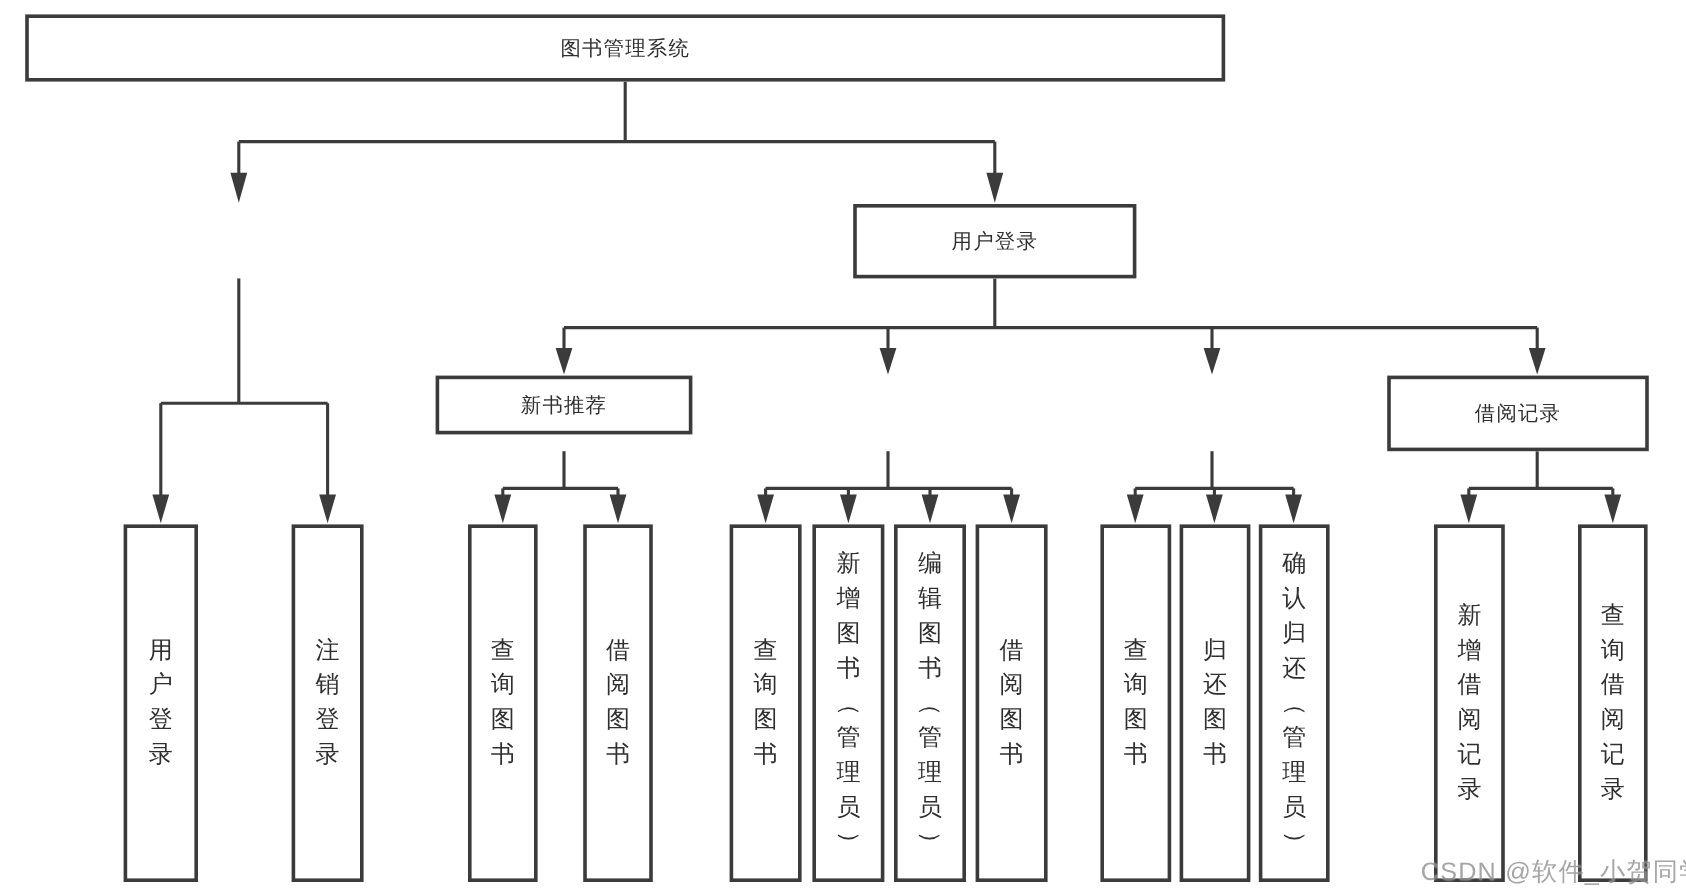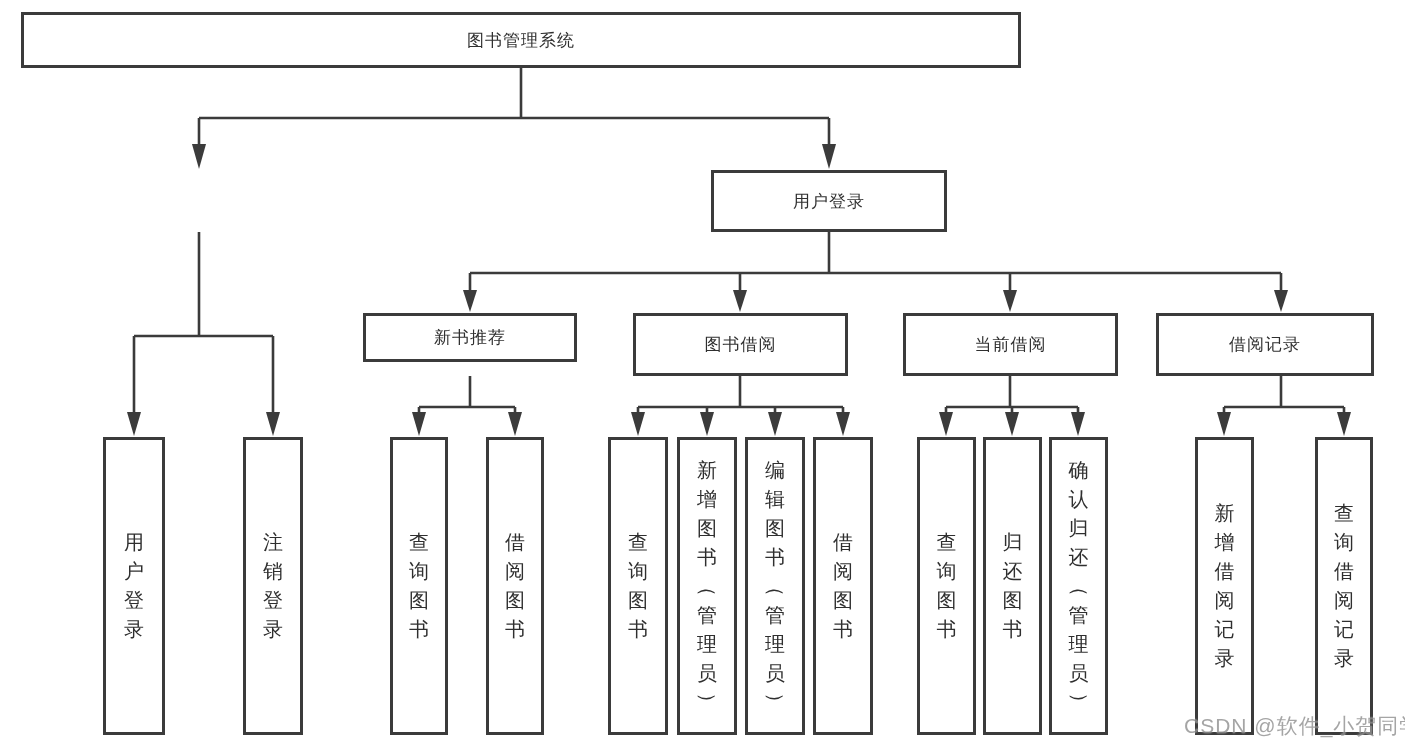--- a/index.html
+++ b/index.html
@@ -103,22 +103,20 @@
       <polygon points="1217,412 1231,412 1224,436"></polygon>
       <polygon points="1337,412 1351,412 1344,436"></polygon>
     </g>
   </svg>
 
   <div class="node hnode" style="left:21px;top:12px;width:1000px;height:56px;">图书管理系统</div>
 
   <div class="node hnode" style="left:711px;top:170px;width:236px;height:62px;">用户登录</div>
 
   <div class="node hnode" style="left:363px;top:313px;width:214px;height:49px;">新书推荐</div>
-  <div class="node hnode" style="left:633px;top:313px;width:215px;height:63px;">图书借阅</div>
-  <div class="node hnode" style="left:903px;top:313px;width:215px;height:63px;">当前借阅</div>
   <div class="node hnode" style="left:1156px;top:313px;width:218px;height:63px;">借阅记录</div>
 
   <div class="node vnode" style="left:103px;top:437px;width:62px;height:298px;">
     <span class="vtext">
         <span class="ch">用</span>
         <span class="ch">户</span>
         <span class="ch">登</span>
         <span class="ch">录</span>
       </span>
   </div>

